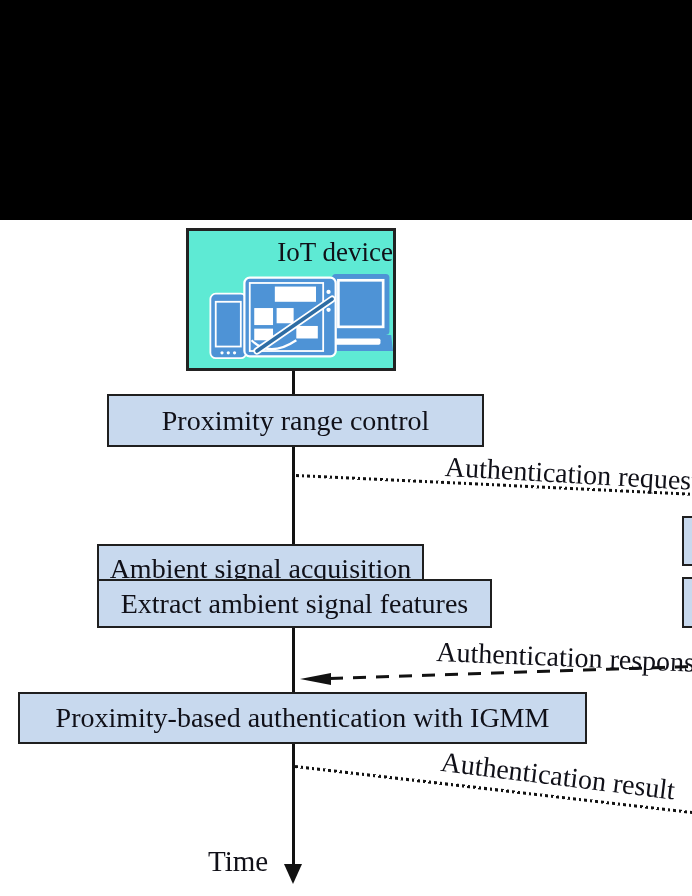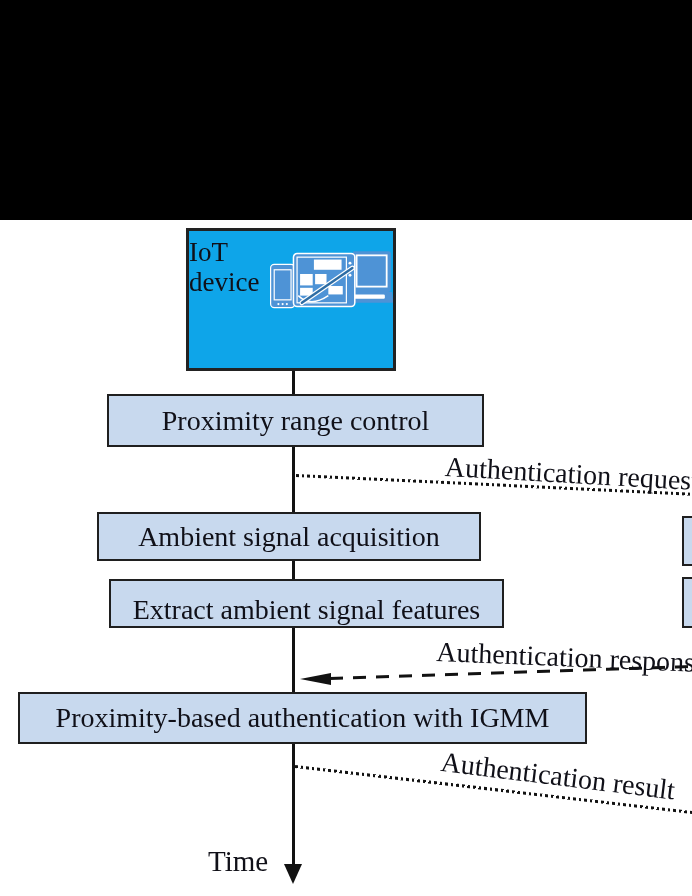--- a/index.html
+++ b/index.html
@@ -11,33 +11,33 @@
   .stage{
     position:relative; width:692px; height:896px; overflow:hidden;
     background:var(--background);
     font-family:"Liberation Serif","DejaVu Serif",serif;
     color:var(--text-color);
   }
   .topbar{position:absolute;left:0;top:0;width:692px;height:220px;background:var(--top-bar);}
   .lifeline{position:absolute;left:292px;top:371px;width:3px;height:497px;background:var(--line-color);z-index:1;}
   .actor-box{
     position:absolute;left:186px;top:228px;width:210px;height:143px;
-    background:#0ea5e9;border:3px solid #222;box-sizing:border-box;z-index:2;
-    display:flex;flex-direction:row;align-items:flex-start;
+    background:#5eead4;border:3px solid #222;box-sizing:border-box;z-index:2;
+    display:flex;flex-direction:column;align-items:flex-end;
   }
   .actor-label{font-size:27px;line-height:1.1;margin-top:7px;}
   .actor-icon{margin-top:2px;}
   .proc{
     position:absolute;background:var(--box-fill);border:2px solid var(--box-border);
     box-sizing:border-box;z-index:2;display:flex;align-items:center;justify-content:center;
     font-size:28px;white-space:nowrap;
   }
   .proc-proximity{left:107px;top:394px;width:377px;height:53px;}
-  .proc-ambient{left:97px;top:512px;width:384px;height:49px;}
-  .proc-extract{left:109px;top:579px;width:395px;height:49px;align-items:flex-end;}
+  .proc-ambient{left:97px;top:544px;width:327px;height:49px;}
+  .proc-extract{left:97px;top:579px;width:395px;height:49px;}
   .proc-igmm{left:18px;top:692px;width:569px;height:52px;}
   .partial-box{position:absolute;background:var(--box-fill);border:2px solid var(--box-border);box-sizing:border-box;z-index:2;}
   .partial-a{left:682px;top:516px;width:60px;height:50px;}
   .partial-b{left:682px;top:577px;width:60px;height:51px;}
   .msg-line{position:absolute;z-index:1;transform-origin:left center;}
   .dotted{height:3px;background:repeating-linear-gradient(90deg,var(--line-color) 0 2.6px,transparent 2.6px 5.6px);}
   .dashed{height:2.6px;background:repeating-linear-gradient(90deg,var(--line-color) 0 13px,transparent 13px 23px);}
   .line-request{left:296px;top:474px;width:420px;transform:rotate(2.7deg);}
   .line-response{left:330px;top:677px;width:380px;transform:rotate(-1.9deg);}
   .line-result{left:295px;top:765px;width:424px;transform:rotate(6.6deg);}

